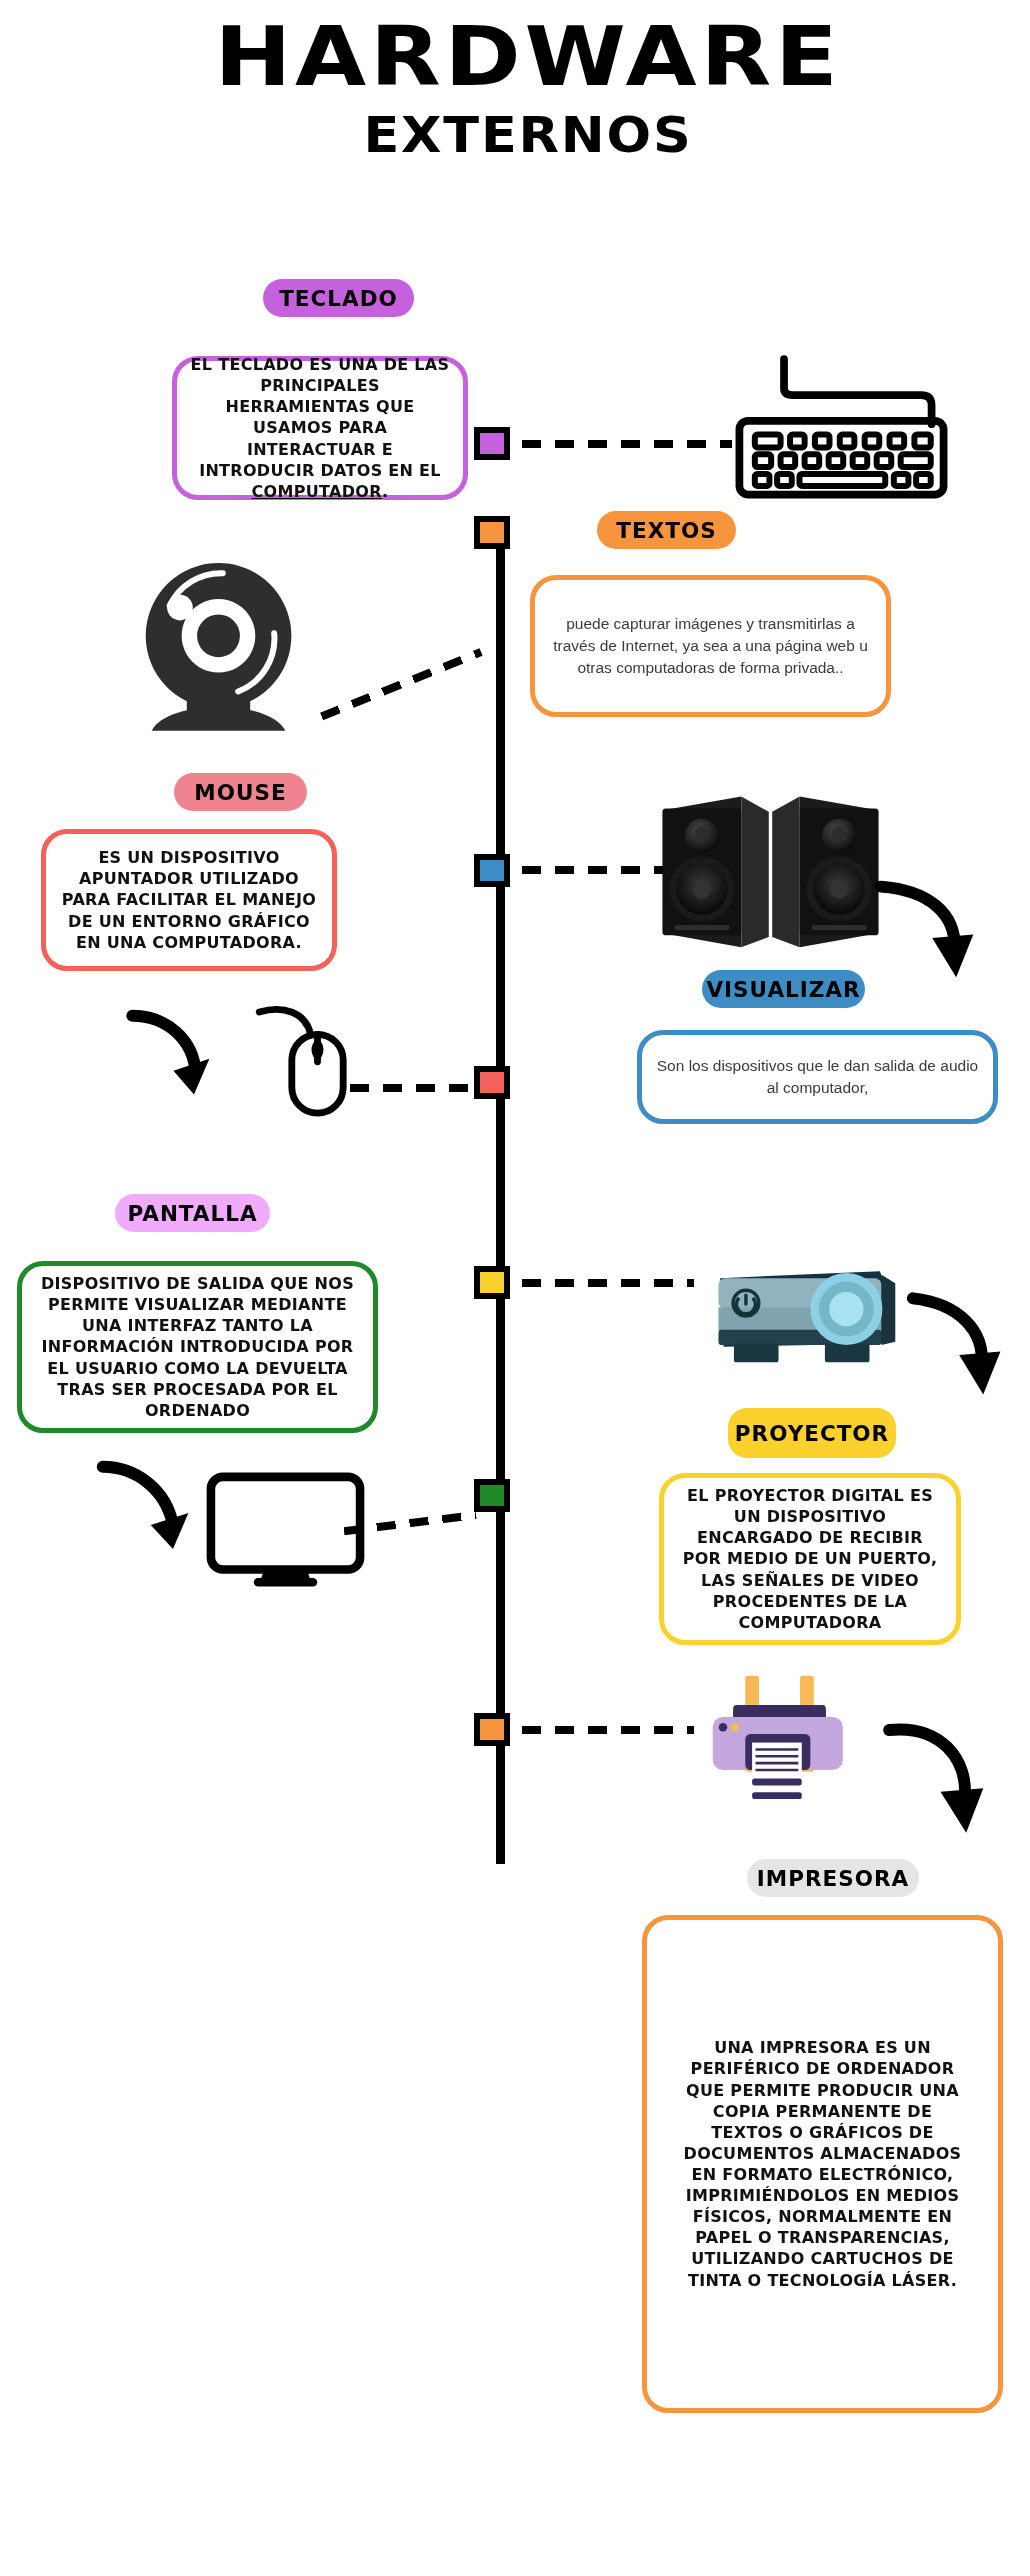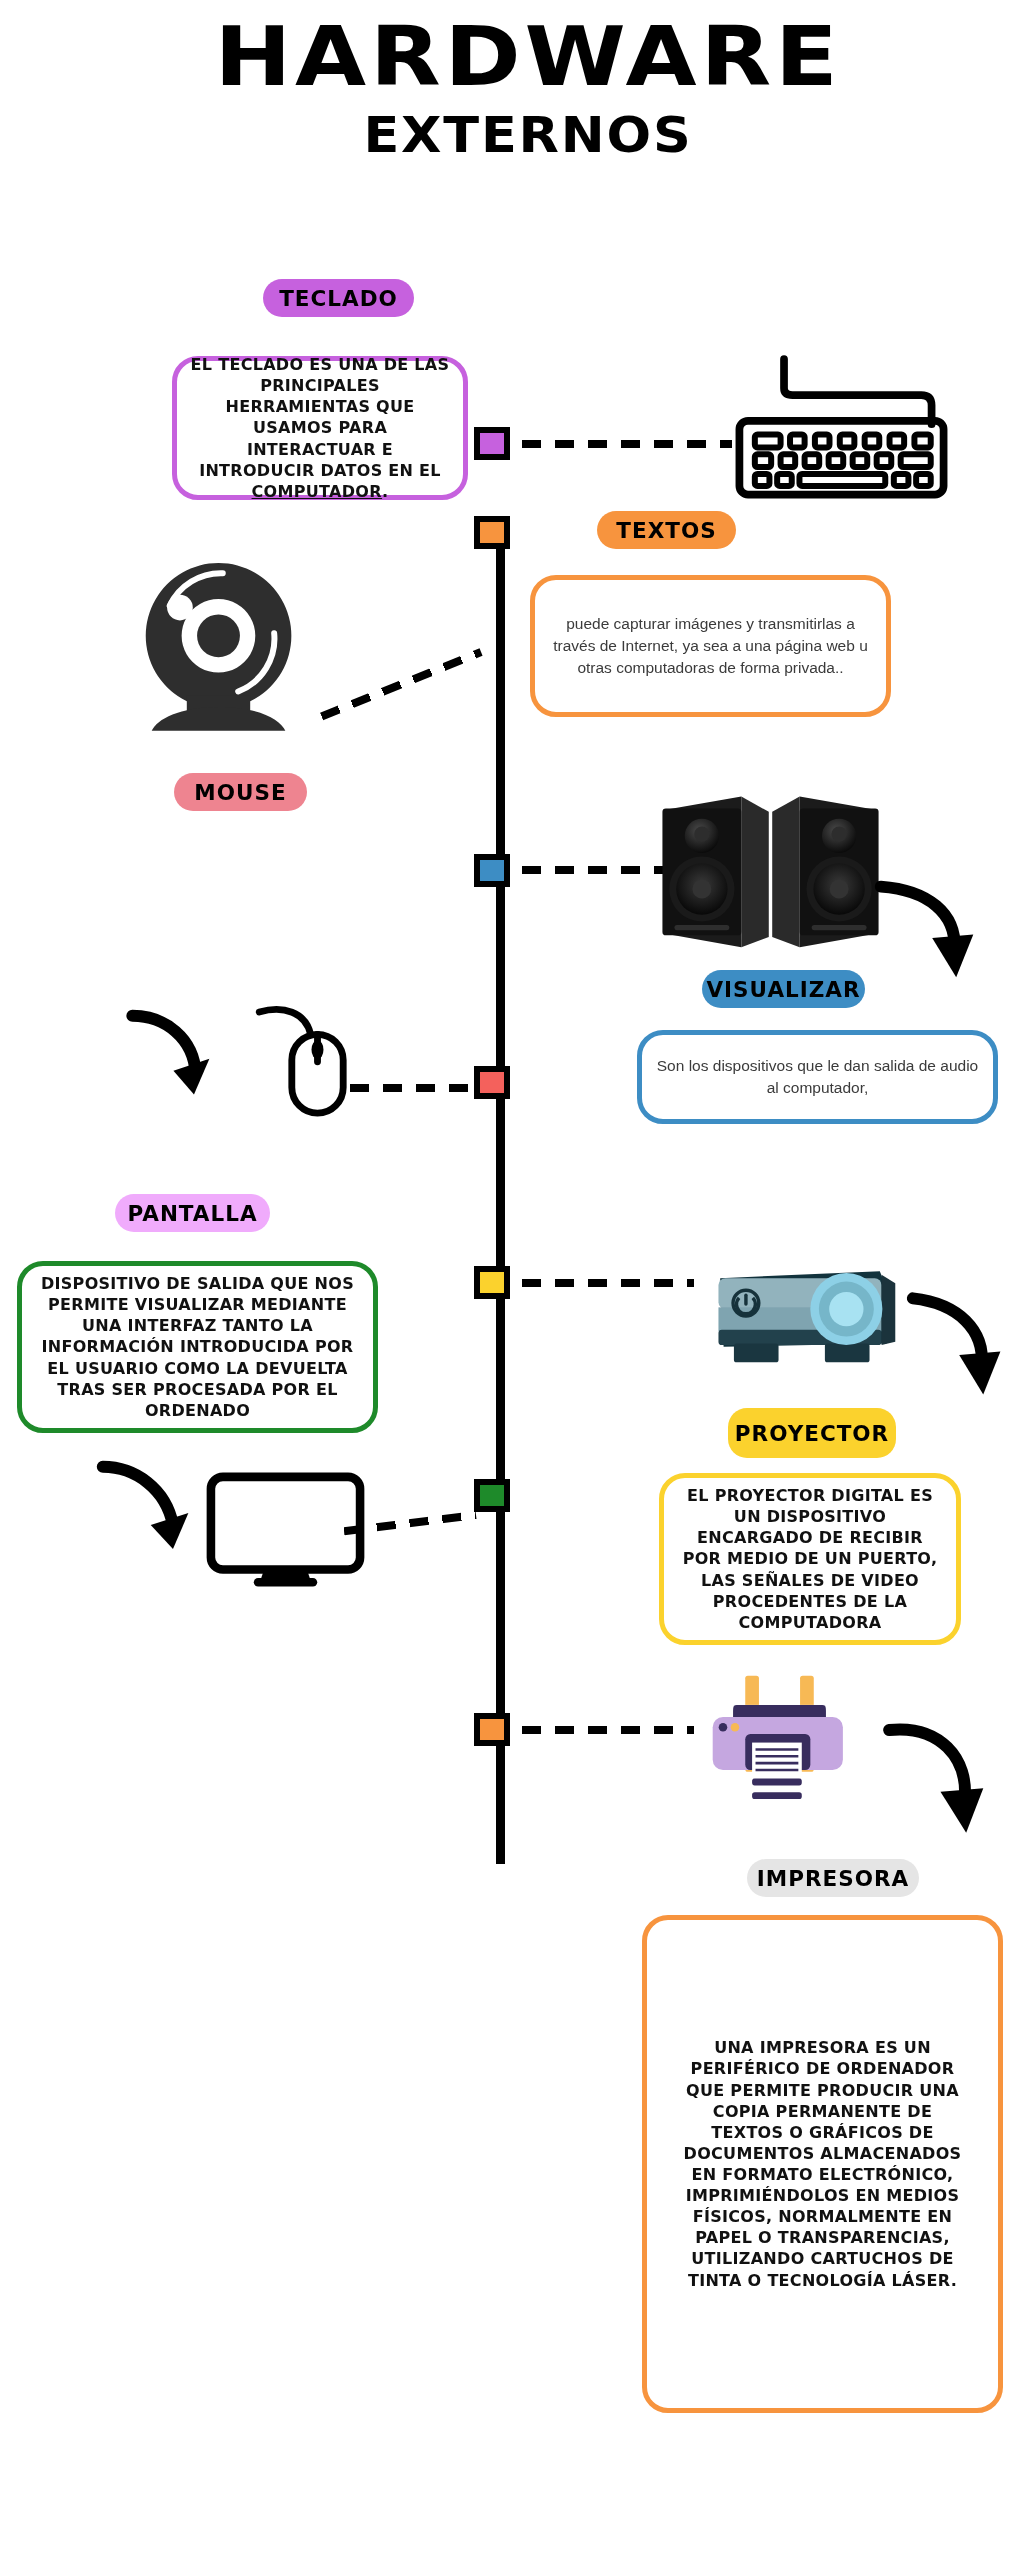--- a/index.html
+++ b/index.html
@@ -153,20 +153,23 @@
         <path d="M58 60 a66 66 0 0 1 62 -38"></path>
         <path d="M180 92 a66 66 0 0 1 -42 68"></path>
       </g>
     </svg>
   </div>
 
   <div class="pill" style="left:134px;top:773px;width:133px;height:38px;background:#EE8490;font-size:21.5px;margin-left:40px;">
     <span>MOUSE</span>
   </div>
 
+  <div class="card bold" style="left:41px;top:829px;width:296px;height:142px;border:5.2px solid #F4615C;">
+    <div class="body">ES UN DISPOSITIVO APUNTADOR UTILIZADO PARA FACILITAR EL MANEJO DE UN ENTORNO GRÁFICO EN UNA COMPUTADORA.</div>
+  </div>
 
   <div class="ill" style="left:120px;top:1009px;">
     <svg width="112" height="107" viewBox="0 0 130 125">
       <path d="M14 8 C52 8 86 34 88 76" fill="none" stroke="#000" stroke-width="14" stroke-linecap="round"></path>
       <path d="M104 58 L86 100 L62 72 Z" fill="#000"></path>
     </svg>
   </div>
 
   <div class="ill" style="left:249px;top:1000px;">
     <svg width="137" height="120" viewBox="0 0 160 140">

